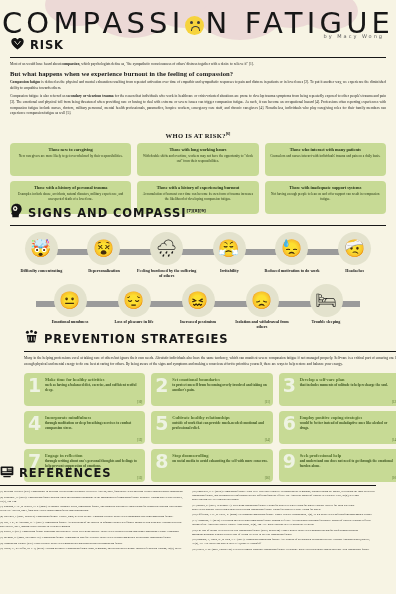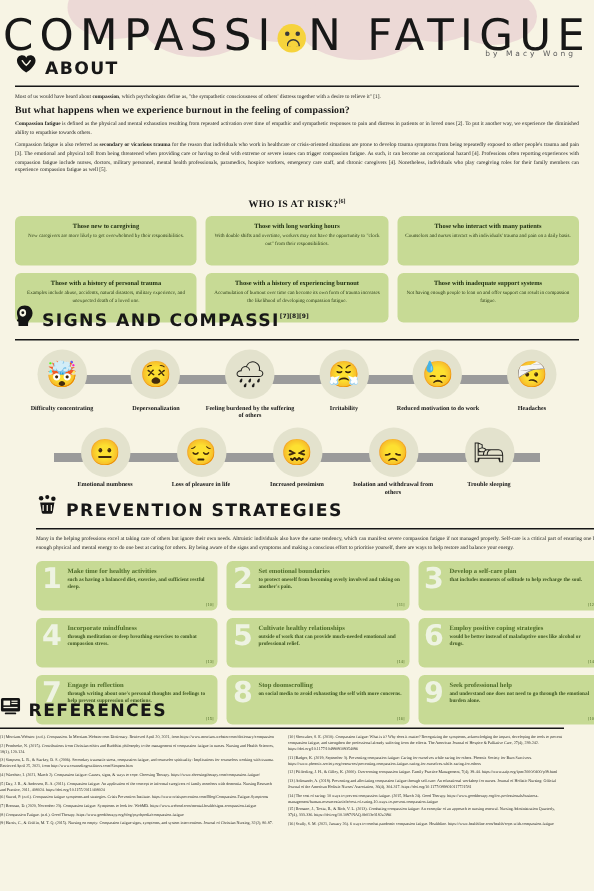--- a/index.html
+++ b/index.html
@@ -125,21 +125,21 @@
   <div class="byline">by Macy Wong</div>
 
   <section id="about">
     <div class="sec-head">
       <span class="icn">
         <svg width="15" height="13" viewBox="0 0 24 22">
             <path d="M12 21S1.5 14.2 1.5 7.6C1.5 3.9 4.3 1.5 7.4 1.5c2 0 3.7 1 4.6 2.6.9-1.6 2.6-2.6 4.6-2.6 3.1 0 5.9 2.4 5.9 6.1C22.5 14.2 12 21 12 21z" fill="#141414"></path>
             <path d="M7.5 7.5c1.4 2.3 3 4 4.5 5.2 1.5-1.2 3.1-2.9 4.5-5.2" stroke="#f7f4e4" stroke-width="1.6" fill="none" stroke-linecap="round"></path>
           </svg>
       </span>
-      <span class="sec-title">ABOUT</span>
+      <span class="sec-title">RISK</span>
     </div>
     <div class="rule"></div>
     <div class="about-body">
       <p class="p"><span>Most of us would have heard about </span><b>compassion</b><span>, which psychologists define as, "the sympathetic consciousness of others' distress together with a desire to relieve it" [1].</span></p>
       <div class="q">But what happens when we experience burnout in the feeling of compassion?</div>
       <p class="p"><b>Compassion fatigue</b><span> is defined as the physical and mental exhaustion resulting from repeated activation over time of empathic and sympathetic responses to pain and distress in patients or in loved ones [2]. To put it another way, we experience the diminished ability to empathise towards others.</span></p>
       <p class="p"><span>Compassion fatigue is also referred as </span><b>secondary or vicarious trauma</b><span> for the reason that individuals who work in healthcare or crisis-oriented situations are prone to develop trauma symptoms from being repeatedly exposed to other people's trauma and pain [3]. The emotional and physical toll from being threatened when providing care or having to deal with extreme or severe issues can trigger compassion fatigue. As such, it can become an occupational hazard [4]. Professions often reporting experiences with compassion fatigue include nurses, doctors, military personnel, mental health professionals, paramedics, hospice workers, emergency care staff, and chronic caregivers [4]. Nonetheless, individuals who play caregiving roles for their family members can experience compassion fatigue as well [5].</span></p>
     </div>
   </section>
 

